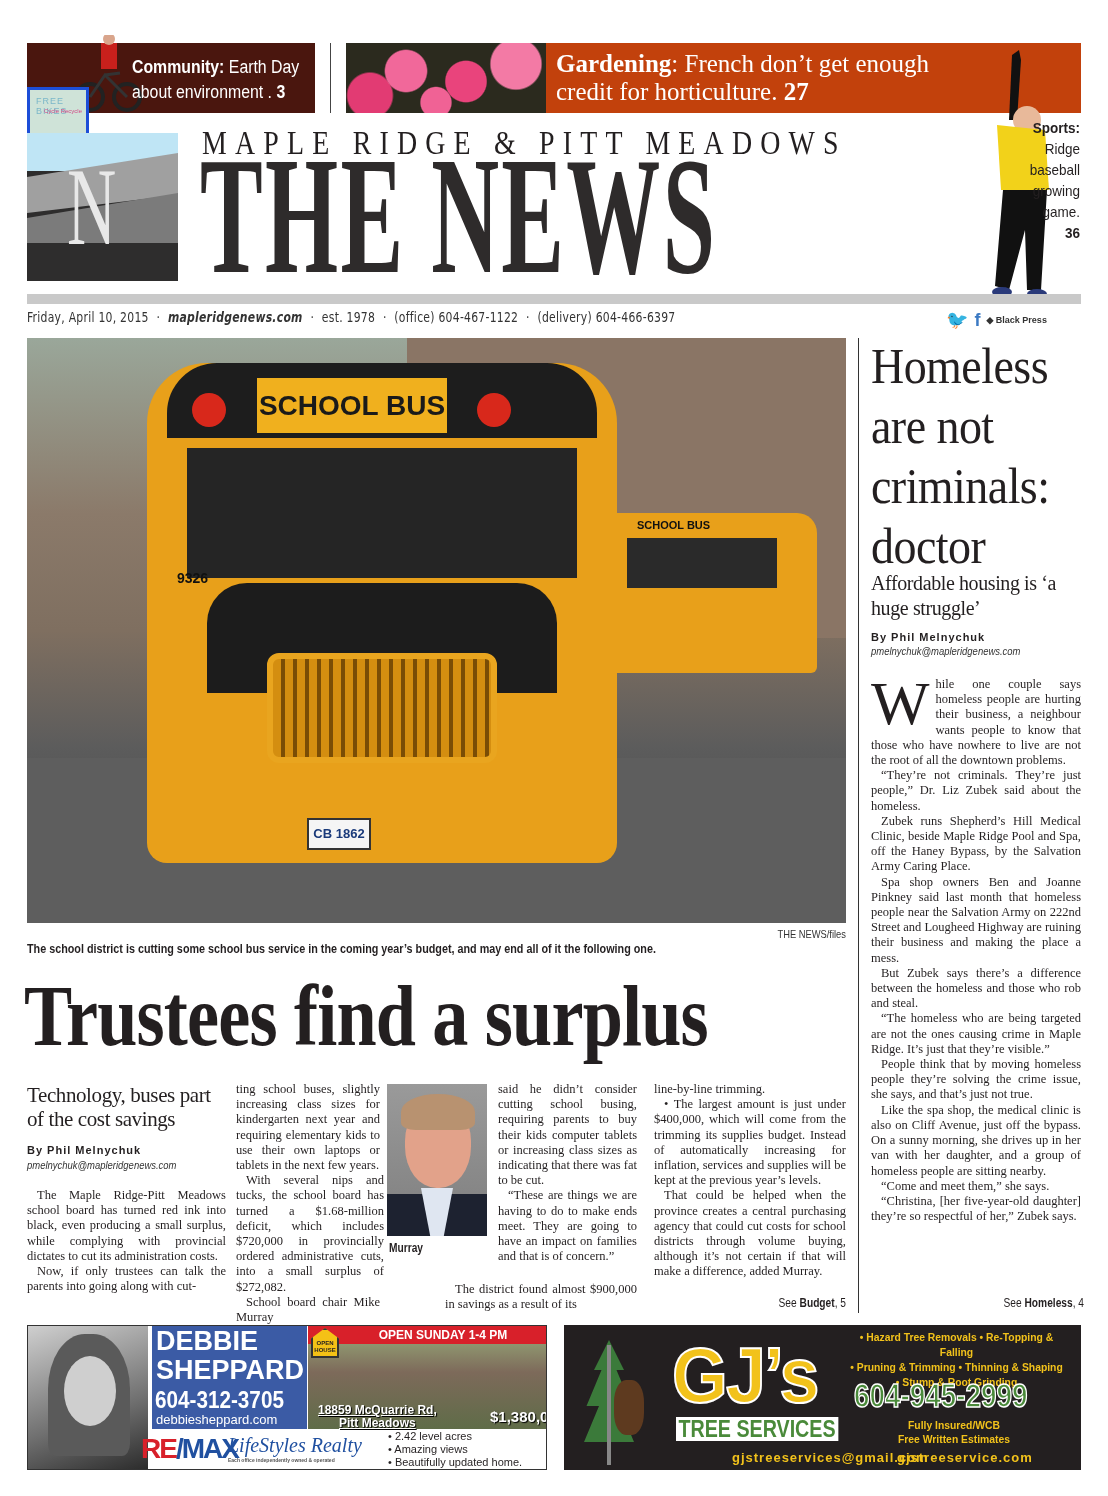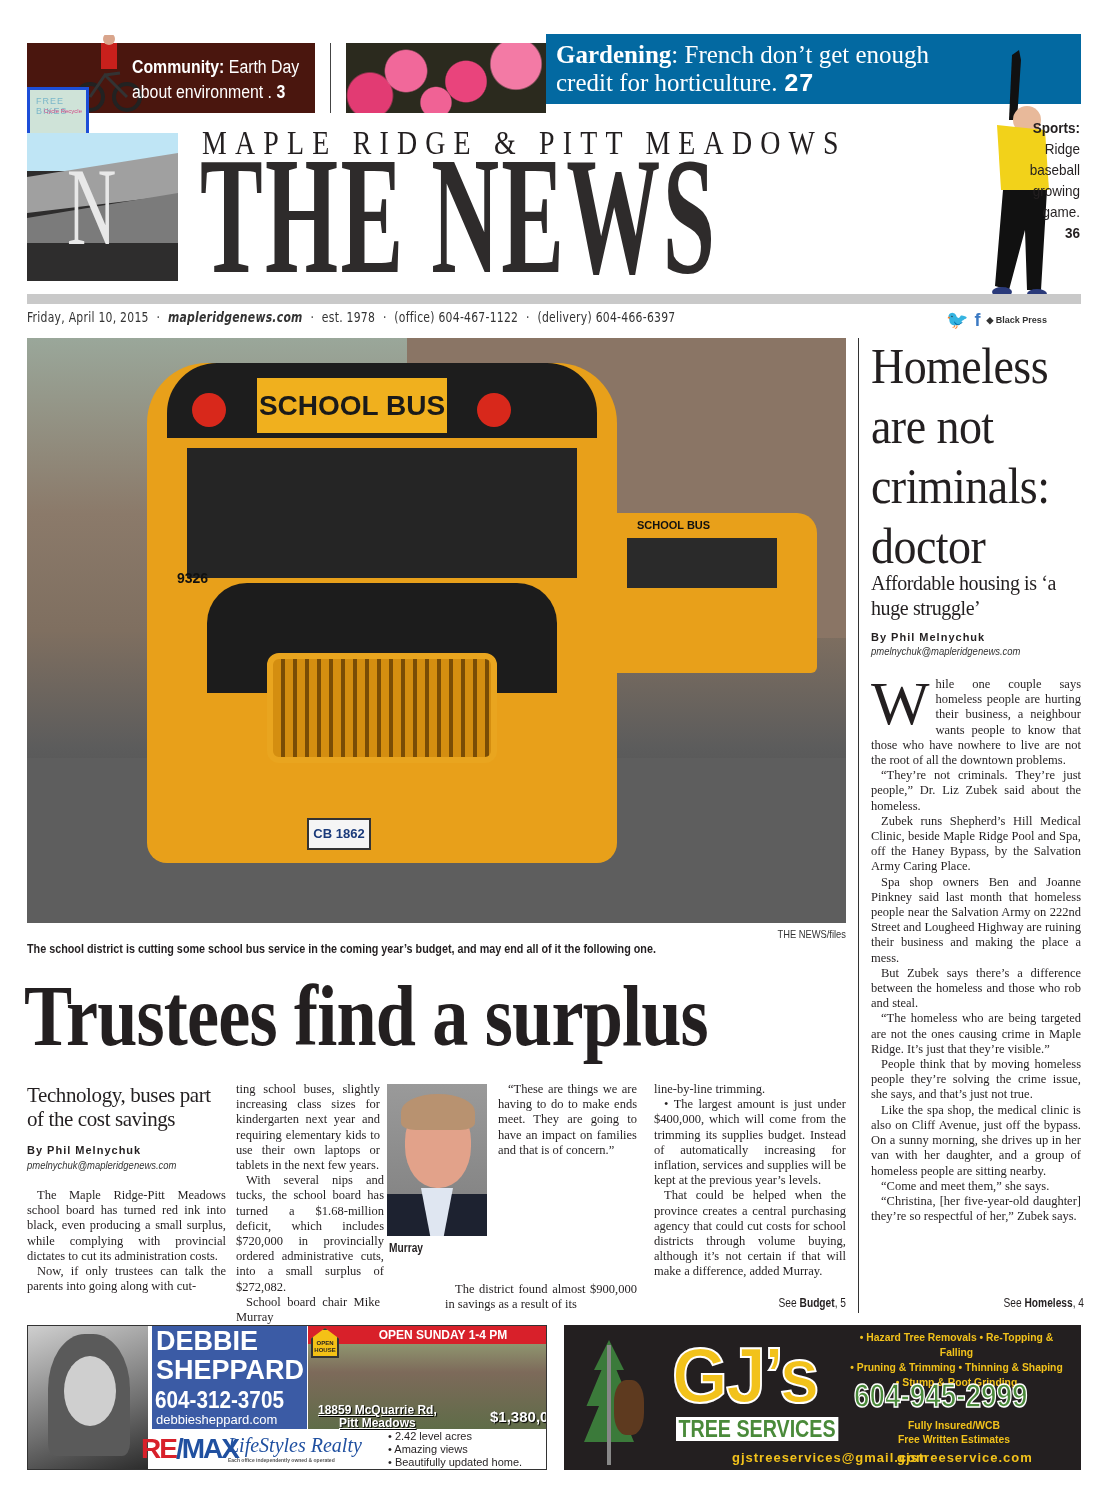--- a/index.html
+++ b/index.html
@@ -9,21 +9,21 @@
   
   .teaser-community { left: 27px; top: 43px; width: 288px; height: 70px; background: #4a160e; }
   .teaser-community .bike { position: absolute; left: 48px; top: -8px; width: 70px; height: 80px; }
   .teaser-community .freebikes { position: absolute; left: 0; top: 44px; width: 62px; height: 84px; background: #cfe3d8; border: 3px solid #1d4ed8; }
   .teaser-community .freebikes .t1 { position: absolute; left: 6px; top: 6px; font: 9px "Liberation Sans", sans-serif; color: #7bb7c9; letter-spacing: 1px; }
   .teaser-community .freebikes .t2 { position: absolute; left: 14px; top: 18px; font: 6px "Liberation Sans", sans-serif; color: #d24a86; }
   .teaser-community .txt { position: absolute; left: 105px; top: 12px; font: 18px "Liberation Sans", sans-serif; color: #fff; line-height: 25px; transform: scaleX(0.88); transform-origin: left top; white-space: nowrap; }
   .teaser-community .txt b { font-weight: bold; }
   .vsep { left: 330px; top: 43px; width: 1px; height: 70px; background: #444; }
   .teaser-flowers { left: 346px; top: 43px; width: 200px; height: 70px; background: radial-gradient(circle at 30% 40%, #f1689a 0 14%, transparent 15%), radial-gradient(circle at 60% 55%, #e9447c 0 16%, transparent 17%), radial-gradient(circle at 85% 30%, #f37aa5 0 14%, transparent 15%), radial-gradient(circle at 12% 75%, #e23b73 0 12%, transparent 13%), radial-gradient(circle at 45% 85%, #f06295 0 12%, transparent 13%), #2b2a1e; }
-  .teaser-garden { left: 546px; top: 34px; width: 535px; height: 70px; background: #0369a1; }
+  .teaser-garden { left: 546px; top: 43px; width: 535px; height: 70px; background: #c2410c; }
   .teaser-garden .txt { position: absolute; left: 10px; top: 7px; font: 25px "Liberation Serif", serif; color: #fff; line-height: 28px; }
   .teaser-garden .txt b { font-weight: bold; }
 
   
   .logo-box { left: 27px; top: 133px; width: 151px; height: 148px; overflow: hidden; background: #2e2d2d; }
   .logo-box .sky { position: absolute; left: 0; top: 0; width: 151px; height: 38px; background: #bfe5f5; }
   .logo-box .g1 { position: absolute; left: 0; top: 20px; width: 151px; height: 60px; background: #a0a0a0; clip-path: polygon(0 40%, 100% 0, 100% 70%, 0 100%); }
   .logo-box .g2 { position: absolute; left: 0; top: 60px; width: 151px; height: 50px; background: #7b7b7b; clip-path: polygon(0 50%, 100% 0, 100% 100%, 0 100%); }
   .logo-box .N { position: absolute; left: 40px; top: 4px; font: 110px "Liberation Serif", serif; color: #e8e8e8; transform: scaleX(0.62); transform-origin: left top; line-height: 140px; }
   .mast-top { left: 202px; top: 124px; font: 34px "Liberation Serif", serif; letter-spacing: 10px; color: #231f20; white-space: nowrap; transform: scaleX(0.82); transform-origin: left top; }
@@ -139,21 +139,21 @@
   <div class="txt">
     <b>Community:</b> <span>Earth Day</span><br>
     <span>about environment .</span> <b>3</b>
   </div>
 </div>
 <div class="abs vsep"></div>
 <div class="abs teaser-flowers"></div>
 <div class="abs teaser-garden">
   <div class="txt">
     <b>Gardening</b><span>: French don’t get enough</span><br>
-    <span>credit for horticulture.</span> <b style="font-family:Liberation Mono, monospace">27</b>
+    <span>credit for horticulture.</span> <b style="font-family:Liberation Serif, serif">27</b>
   </div>
 </div>
 
 <svg class="abs kid" viewBox="0 0 100 250">
   <path d="M55 5 L62 0 L64 10 L60 70 L52 70 Z" fill="#111"></path>
   <circle cx="70" cy="70" r="14" fill="#e8b99a"></circle>
   <path d="M40 75 L88 80 L92 140 L44 140 Z" fill="#f2d21a"></path>
   <path d="M46 140 L90 140 L84 240 L70 240 L68 180 L52 240 L38 236 Z" fill="#111"></path>
   <ellipse cx="45" cy="242" rx="10" ry="5" fill="#2a3a7a"></ellipse>
   <ellipse cx="80" cy="244" rx="10" ry="5" fill="#2a3a7a"></ellipse>
@@ -226,20 +226,21 @@
 
 <div class="abs mugshot">
   <div class="suit"></div>
     <div class="shirt"></div>
     <div class="face"></div>
     <div class="hair"></div>
 </div>
 <div class="abs mug-cap">Murray</div>
 
 <div class="abs body-col" style="left:498px;top:1082px;width:139px">
+  <p class="noind">said he didn’t consider cutting school busing, requiring parents to buy their kids computer tablets or increasing class sizes as indicating that there was fat to be cut.</p>
   <p>“These are things we are having to do to make ends meet. They are going to have an impact on families and that is of concern.”</p>
 </div>
 <div class="abs body-col" style="left:445px;top:1282px;width:192px">
   <p>The district found almost $900,000 in savings as a result of its</p>
 </div>
 
 <div class="abs body-col" style="left:654px;top:1082px;width:192px">
   <p class="noind">line-by-line trimming.</p>
   <p>• The largest amount is just under $400,000, which will come from the trimming its supplies budget. Instead of automatically increasing for inflation, services and supplies will be kept at the previous year’s levels.</p>
   <p>That could be helped when the province creates a central purchasing agency that could cut costs for school districts through volume buying, although it’s not certain if that will make a difference, added Murray.</p>

